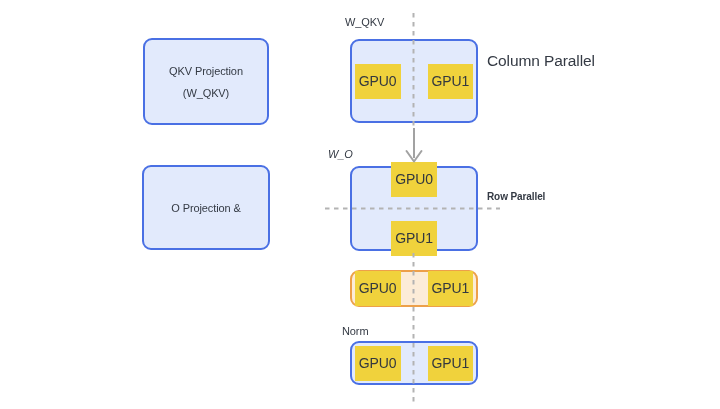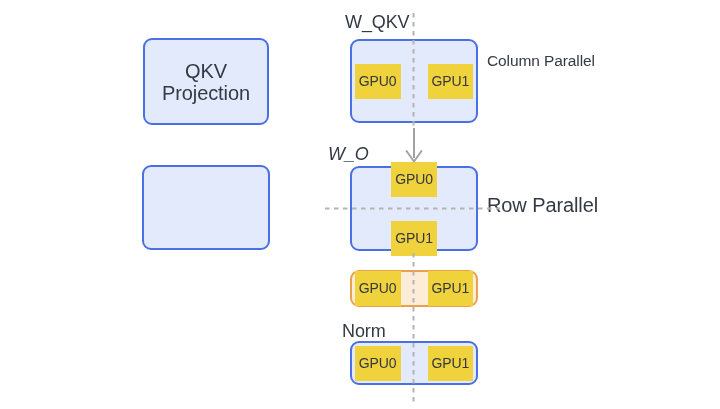--- a/index.html
+++ b/index.html
@@ -39,21 +39,21 @@
     background:var(--orange-fill);
   }
   .box-a{left:143px;top:38px;width:126px;height:87px;}
   .box-b{left:142px;top:165px;width:128px;height:85px;}
   .box-c{left:350px;top:39px;width:128px;height:84px;}
   .box-d{left:350px;top:166px;width:128px;height:85px;}
   .box-e{left:350px;top:270px;width:128px;height:37px;}
   .box-f{left:350px;top:341px;width:128px;height:44px;}
   .box-text{
     text-align:center;
-    font-size:20px;
+    font-size:11px;
     line-height:22px;
   }
   .chip-row{
     display:flex;
     flex-direction:row;
     gap:27px;
     align-items:center;
     justify-content:center;
     width:100%;
   }
@@ -69,50 +69,52 @@
     display:inline-block;
     background:var(--gpu-highlight);
     font-size:14px;
     line-height:17px;
     padding:9px 4px;
     color:#33383f;
     z-index:2;
   }
   .float-label{
     position:absolute;
-    font-size:18px;
+    font-size:11px;
     line-height:18px;
     white-space:nowrap;
   }
   .lbl-wqkv{left:345px;top:13px;}
   .lbl-wo{left:328px;top:145px;font-style:italic;}
   .lbl-norm{left:342px;top:322px;}
   .lbl-colpar{left:487px;top:52px;font-size:15.5px;}
-  .lbl-rowpar{left:487px;top:196px;font-size:20px;}
+  .lbl-rowpar{left:487px;top:188px;font-size:10px;font-weight:bold;}
   .overlay{
     position:absolute;
     left:0;top:0;
     width:720px;height:409px;
     z-index:3;
     pointer-events:none;
   }
 </style>
 </head>
 <body>
 
 <div class="diagram">
 
   <div class="box box-a">
     <div class="box-text">
       <div>QKV Projection</div>
+      <div>(W_QKV)</div>
     </div>
   </div>
 
   <div class="box box-b">
     <div class="box-text">
+      <div>O Projection &amp;</div>
     </div>
   </div>
 
   <div class="float-label lbl-wqkv">W_QKV</div>
   <div class="box box-c">
     <div class="chip-row">
       <span class="chip">GPU0</span>
       <span class="chip">GPU1</span>
     </div>
   </div>

